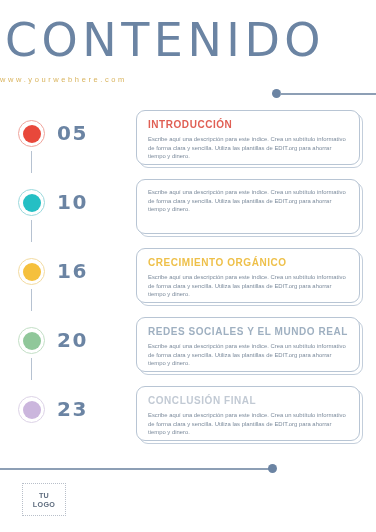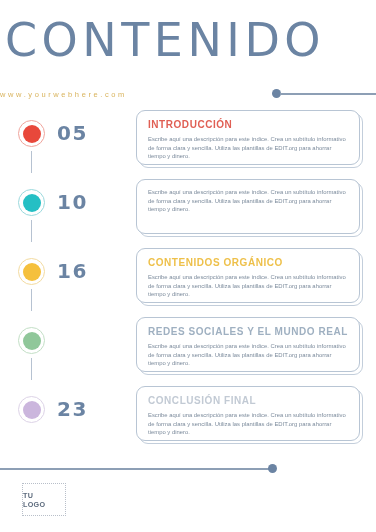--- a/index.html
+++ b/index.html
@@ -40,21 +40,21 @@
     color: #6b84a3;
     margin: 0;
     padding-left: 5px;
     white-space: nowrap;
   }
   .website {
     font-family: "Liberation Sans", sans-serif;
     font-size: 7.5px;
     letter-spacing: 2.6px;
     color: #d9b45e;
-    margin-top: 24px;
+    margin-top: 9px;
     white-space: nowrap;
   }
 
   
   .deco-top {
     position: absolute;
     top: 89px;
     left: 272px;
     width: 104px;
     height: 10px;
@@ -218,20 +218,21 @@
   .logo-box {
     position: absolute;
     left: 22px;
     top: 0;
     width: 44px;
     height: 33px;
     box-sizing: border-box;
     border: 1.3px dotted #b8bfc9;
     display: flex;
     flex-direction: column;
+    align-items: center;
     justify-content: center;
   }
   .logo-line {
     font-family: "Liberation Sans", sans-serif;
     font-size: 7.2px;
     font-weight: 700;
     line-height: 9px;
     color: #5d6b7d;
     letter-spacing: 0.3px;
   }
@@ -297,32 +298,33 @@
     <div class="row">
       <div class="marker">
         <span class="ring" style="border-color: rgb(243, 219, 160);"></span>
         <span class="core" style="background: rgb(245, 192, 60);"></span>
       </div>
       <div class="connector"></div>
       <div class="num">16</div>
       <div class="card-wrap">
         <div class="card-shadow"></div>
         <div class="card">
-          <p class="card-title" style="color: rgb(238, 192, 74);">CONTENIDOS ORGÁNICO</p>
+          <p class="card-title" style="color: rgb(238, 192, 74);">CRECIMIENTO ORGÁNICO</p>
           <p class="card-body">Escribe aquí una descripción para este índice. Crea un subtítulo informativo de forma clara y sencilla. Utiliza las plantillas de EDIT.org para ahorrar tiempo y dinero.</p>
         </div>
       </div>
     </div>
 
     <div class="row">
       <div class="marker">
         <span class="ring" style="border-color: rgb(195, 223, 198);"></span>
         <span class="core" style="background: rgb(144, 199, 154);"></span>
       </div>
       <div class="connector"></div>
+      <div class="num">20</div>
       <div class="card-wrap">
         <div class="card-shadow"></div>
         <div class="card">
           <p class="card-title" style="color: rgb(159, 176, 193);">REDES SOCIALES Y EL MUNDO REAL</p>
           <p class="card-body">Escribe aquí una descripción para este índice. Crea un subtítulo informativo de forma clara y sencilla. Utiliza las plantillas de EDIT.org para ahorrar tiempo y dinero.</p>
         </div>
       </div>
     </div>
 
     <div class="row">

